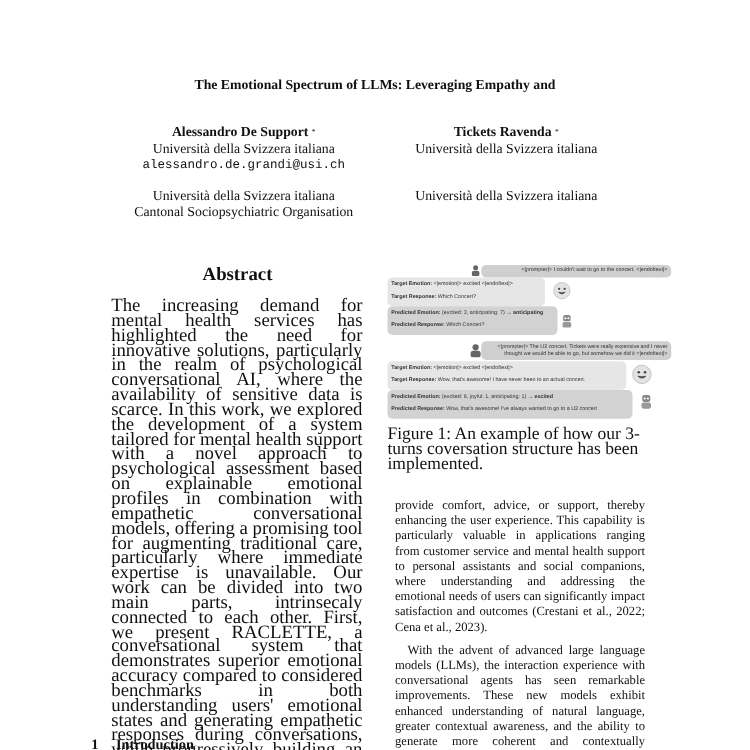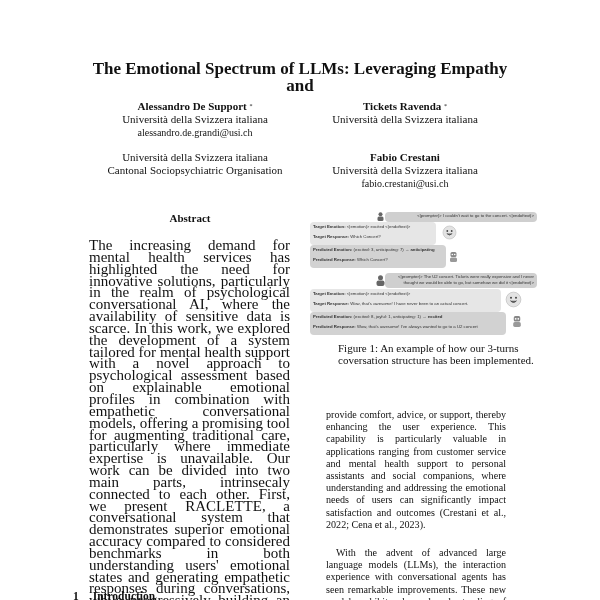--- a/index.html
+++ b/index.html
@@ -1,34 +1,34 @@
 <!DOCTYPE html>
 <html><head>
 <meta charset="utf-8">
 <style>
   html, body { margin: 0; padding: 0; background: #ffffff; }
   body { width: 600px; height: 600px; overflow: hidden; position: relative; font-family: "Liberation Serif", serif; color: #111; }
-  .title { position: absolute; top: 60px; left: 90px; width: 420px; text-align: center; font-weight: bold; font-size: 17px; line-height: 17px; }
+  .title { position: absolute; top: 60px; left: 90px; width: 420px; text-align: center; font-weight: bold; font-size: 11px; line-height: 17px; }
   .author { position: absolute; text-align: center; font-size: 11px; line-height: 13px; }
   .author .name { font-weight: bold; }
   .author .aff { }
-  .author .email { font-family: Liberation Serif, serif; font-size: 10px; }
+  .author .email { font-family: Liberation Mono, monospace; font-size: 10px; }
   .author sup { font-size: 6px; font-weight: normal; vertical-align: top; }
   .a1 { top: 100px; left: 90px; width: 210px; }
   .a2 { top: 100px; left: 300px; width: 210px; }
   .a3 { top: 151px; left: 90px; width: 210px; }
   .a4 { top: 151px; left: 300px; width: 210px; }
-  .abstract-title { position: absolute; top: 212px; left: 80px; width: 220px; text-align: center; font-weight: bold; font-size: 11px; }
+  .abstract-title { position: absolute; top: 212px; left: 80px; width: 220px; text-align: center; font-weight: bold; font-size: 15px; }
   .abstract { position: absolute; top: 240px; left: 89px; width: 201px; font-size: 15px; line-height: 11.85px; text-align: justify; hyphens: auto; }
   .section { position: absolute; top: 590px; left: 73px; font-weight: bold; font-size: 11.5px; }
   .section .num { margin-right: 14px; }
   .rcol { position: absolute; top: 393px; left: 310px; width: 212px; font-size: 10.1px; line-height: 12.2px; text-align: justify; }
-  .rcol p { margin: 16px; }
+  .rcol p { margin: 6px; }
   .rcol p + p { text-indent: 10px; }
-  .caption { position: absolute; top: 342px; left: 310px; width: 212px; font-size: 11px; line-height: 12px; margin-left: 28px; }
+  .caption { position: absolute; top: 342px; left: 310px; width: 212px; font-size: 14px; line-height: 12px; }
 
   
   .figure { position: absolute; top: 211px; left: 310px; width: 222px; height: 120px; font-family: "Liberation Sans", sans-serif; color: #333; }
   .bubble { position: absolute; background: #d8d8d8; border-radius: 4px; font-size: 4.3px; line-height: 6px; padding: 1px 3px; white-space: nowrap; overflow: hidden; }
   .bubble b { font-weight: bold; }
   .bubble.user { background: #cfcfcf; text-align: right; }
   .bubble.target { background: #e6e6e6; }
   .bubble.pred { background: #d2d2d2; }
   .row { display: block; }
   .icon-avatar { position: absolute; width: 7px; height: 9px; }
@@ -51,23 +51,21 @@
   <div class="name"><span>Tickets Ravenda</span> <sup>*</sup></div>
   <div class="aff">Università della Svizzera italiana</div>
 </div>
 
 <div class="author a3">
   <div class="aff">Università della Svizzera italiana</div>
   <div class="aff">Cantonal Sociopsychiatric Organisation</div>
 </div>
 
 <div class="author a4">
-  <div class="name">Fabio Crestani</div>
   <div class="aff">Università della Svizzera italiana</div>
-  <div class="email">fabio.crestani@usi.ch</div>
 </div>
 
 <div class="abstract-title">Abstract</div>
 <div class="abstract">The increasing demand for mental health services has highlighted the need for innovative solutions, particularly in the realm of psychological conversational AI, where the availability of sensitive data is scarce. In this work, we explored the development of a system tailored for mental health support with a novel approach to psychological assessment based on explainable emotional profiles in combination with empathetic conversational models, offering a promising tool for augmenting traditional care, particularly where immediate expertise is unavailable. Our work can be divided into two main parts, intrinsecaly connected to each other. First, we present RACLETTE, a conversational system that demonstrates superior emotional accuracy compared to considered benchmarks in both understanding users' emotional states and generating empathetic responses during conversations, while progressively building an emotional profile of the user through their interactions. Second, we show how the emotional profiles of a user can be used as interpretable markers for mental health assessment. These profiles can be compared with characteristic emotional patterns associated with different mental disorders, providing a novel approach to preliminary screening and support.</div>
 
 <div class="section">
   <span class="num">1</span><span>Introduction</span>
 </div>
 
 <div class="figure">

